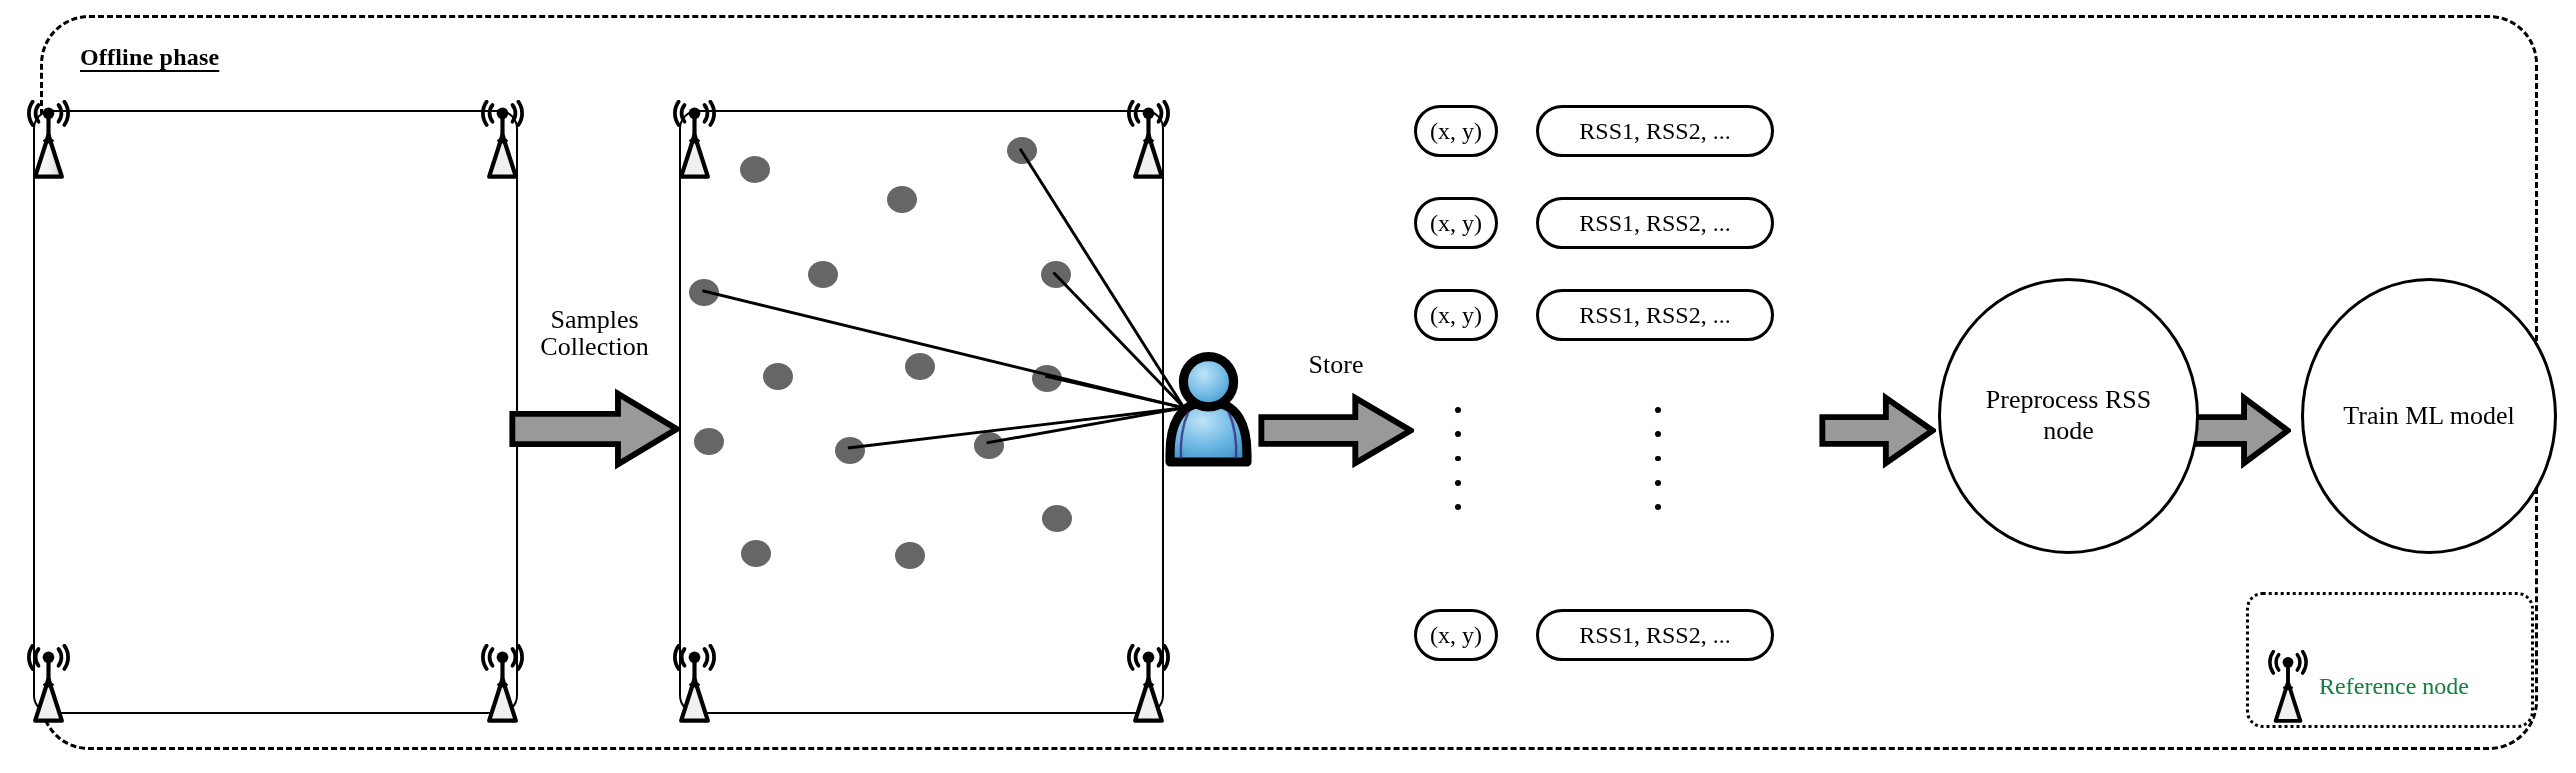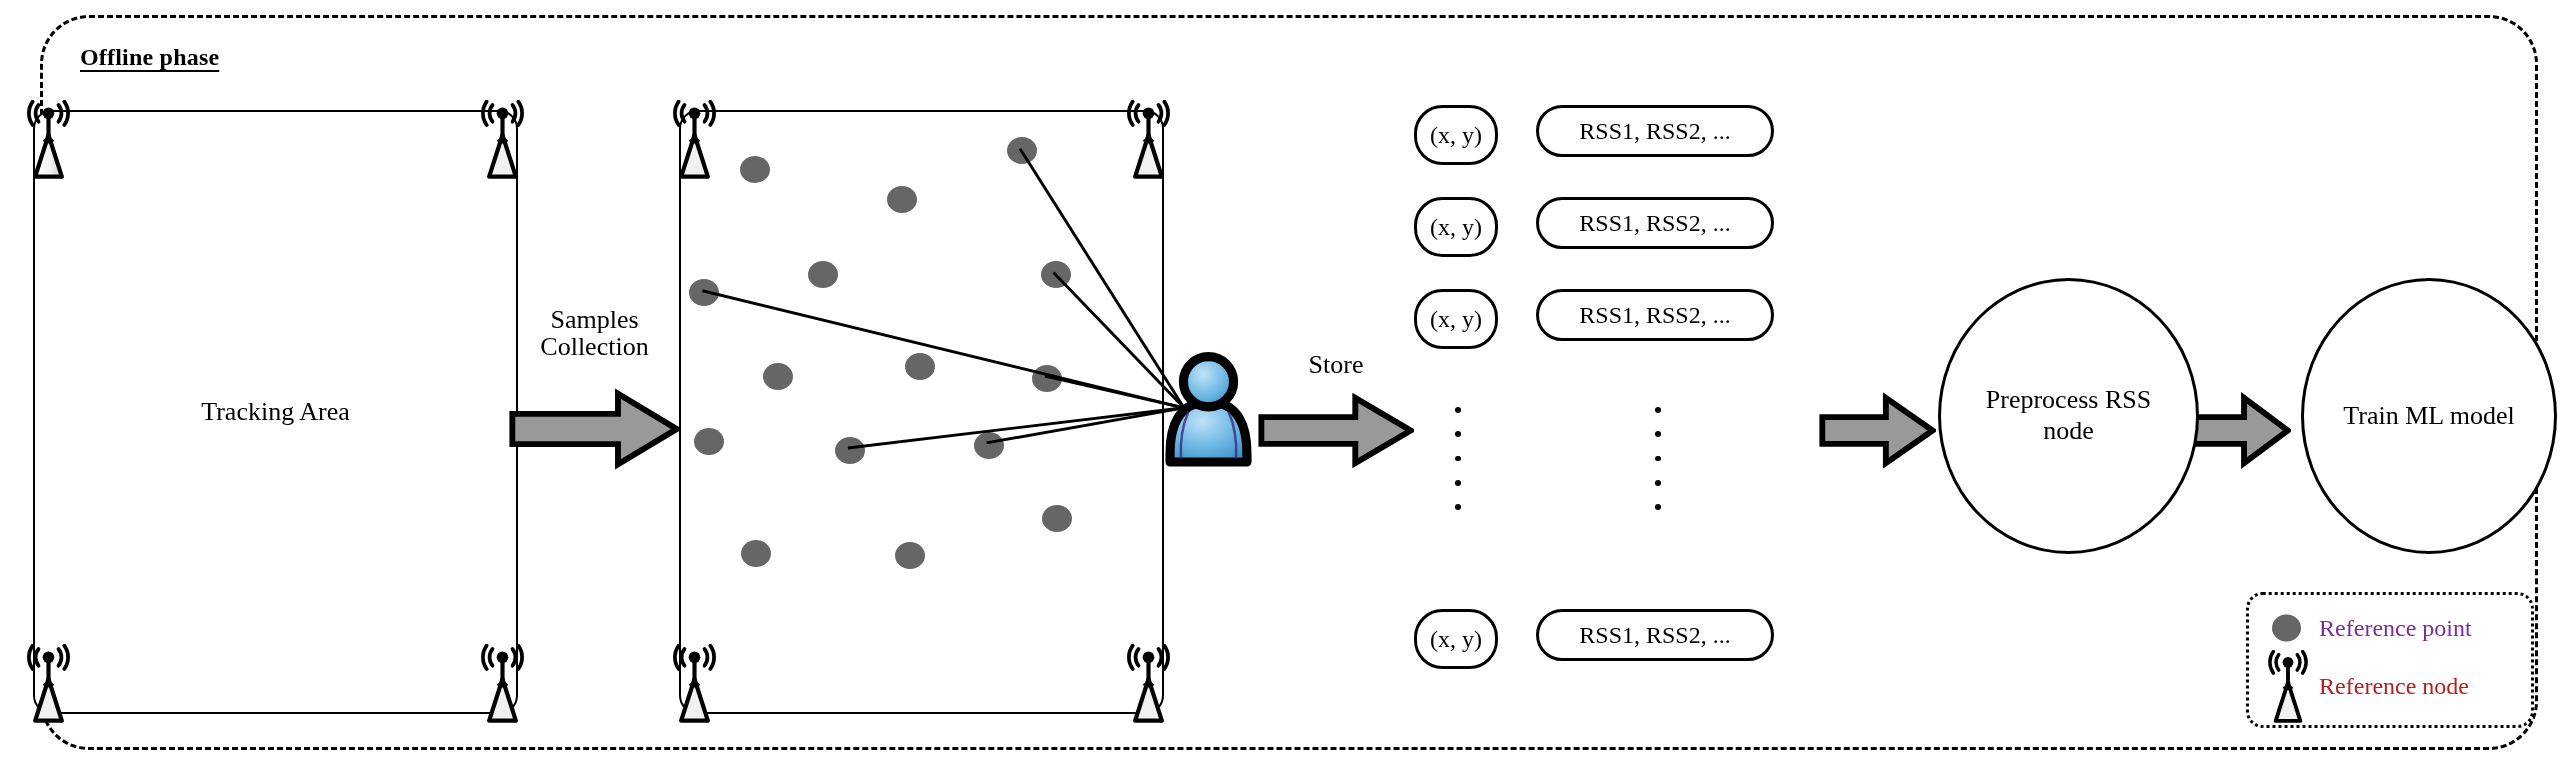--- a/index.html
+++ b/index.html
@@ -68,21 +68,21 @@
   }
   #cap-samples{left:509px;top:306px;width:171px;text-align:center;}
   #cap-store{left:1258px;top:351px;width:156px;}
 
   
   .pill{
     position:absolute;border:3.8px solid #000;background:#fff;
     display:flex;align-items:center;justify-content:center;
     box-sizing:border-box;font-size:24px;
   }
-  .pill-xy{width:84px;height:60px;border-radius:28.4px;}
+  .pill-xy{width:84px;height:52px;border-radius:28.4px;}
   .pill-rss{width:238px;height:52px;border-radius:28.4px;}
   .col-xy{left:1414px;}
   .col-rss{left:1536px;}
 
   
   .vdots{position:absolute;width:11.7px;}
   .vdots i{display:block;width:5.9px;height:5.9px;border-radius:50%;background:#000;margin:0 auto 18.4px;}
   #dots-xy{left:1452px;top:407px;}
   #dots-rss{left:1652px;top:407px;}
 
@@ -111,21 +111,20 @@
   .legend-ant svg{width:100%;height:100%;display:block;}
   .legend-label{font-size:24px;color:#7B2D9E;white-space:nowrap;padding-left:6.7px;}
 </style>
 </head>
 <body>
 
 <div id="phase-container"></div>
 <div id="phase-title">Offline phase</div>
 
 <div class="area-box" id="tracking-area">
-  <div class="area-label">Tracking Area</div>
 
   <div class="antenna ant-tl">
     <svg viewBox="0 0 56 96">
       <g stroke="#000" fill="none" stroke-width="4.5" stroke-linecap="round">
         <path d="M16 26 A16 16 0 0 1 16 6"></path>
         <path d="M9 30 A24 24 0 0 1 9 2"></path>
         <path d="M40 26 A16 16 0 0 0 40 6"></path>
         <path d="M47 30 A24 24 0 0 0 47 2"></path>
       </g>
       <circle cx="28" cy="16" r="7" fill="#000"></circle>
@@ -351,39 +350,33 @@
   <div>
     <div>Preprocess RSS</div>
     <div>node</div>
   </div>
 </div>
 <div class="ellipse-node" id="train-node">
   <div>Train ML model</div>
 </div>
 
 <div id="legend">
-  <div class="legend-row" id="legend-row-point">
-    <div class="legend-swatch">
-      <div class="legend-dot" style="background: rgb(102, 102, 102);"></div>
-    </div>
-    <div class="legend-label" style="color: rgb(123, 45, 158);">Reference point</div>
-  </div>
   <div class="legend-row" id="legend-row-node">
     <div class="legend-swatch">
       <div class="legend-ant">
         <svg viewBox="0 0 56 96">
           <g stroke="#000" fill="none" stroke-width="4.5" stroke-linecap="round">
             <path d="M16 26 A16 16 0 0 1 16 6"></path>
               <path d="M9 30 A24 24 0 0 1 9 2"></path>
             <path d="M40 26 A16 16 0 0 0 40 6"></path>
               <path d="M47 30 A24 24 0 0 0 47 2"></path>
           </g>
           <circle cx="28" cy="16" r="7" fill="#000"></circle>
             <rect x="25.5" y="20" width="5" height="26" fill="#000"></rect>
           <path d="M28 42 L44 92 L12 92 Z" fill="#f0f0f0" stroke="#000" stroke-width="5" stroke-linejoin="round"></path>
           <path d="M22 48 q6 5 12 0" stroke="#000" stroke-width="3" fill="none"></path>
         </svg>
       </div>
     </div>
-    <div class="legend-label" style="color: #b91c1c;">Reference node</div>
+    <div class="legend-label" style="color: #15803d;">Reference node</div>
   </div>
 </div>
 
 
 </body></html>

